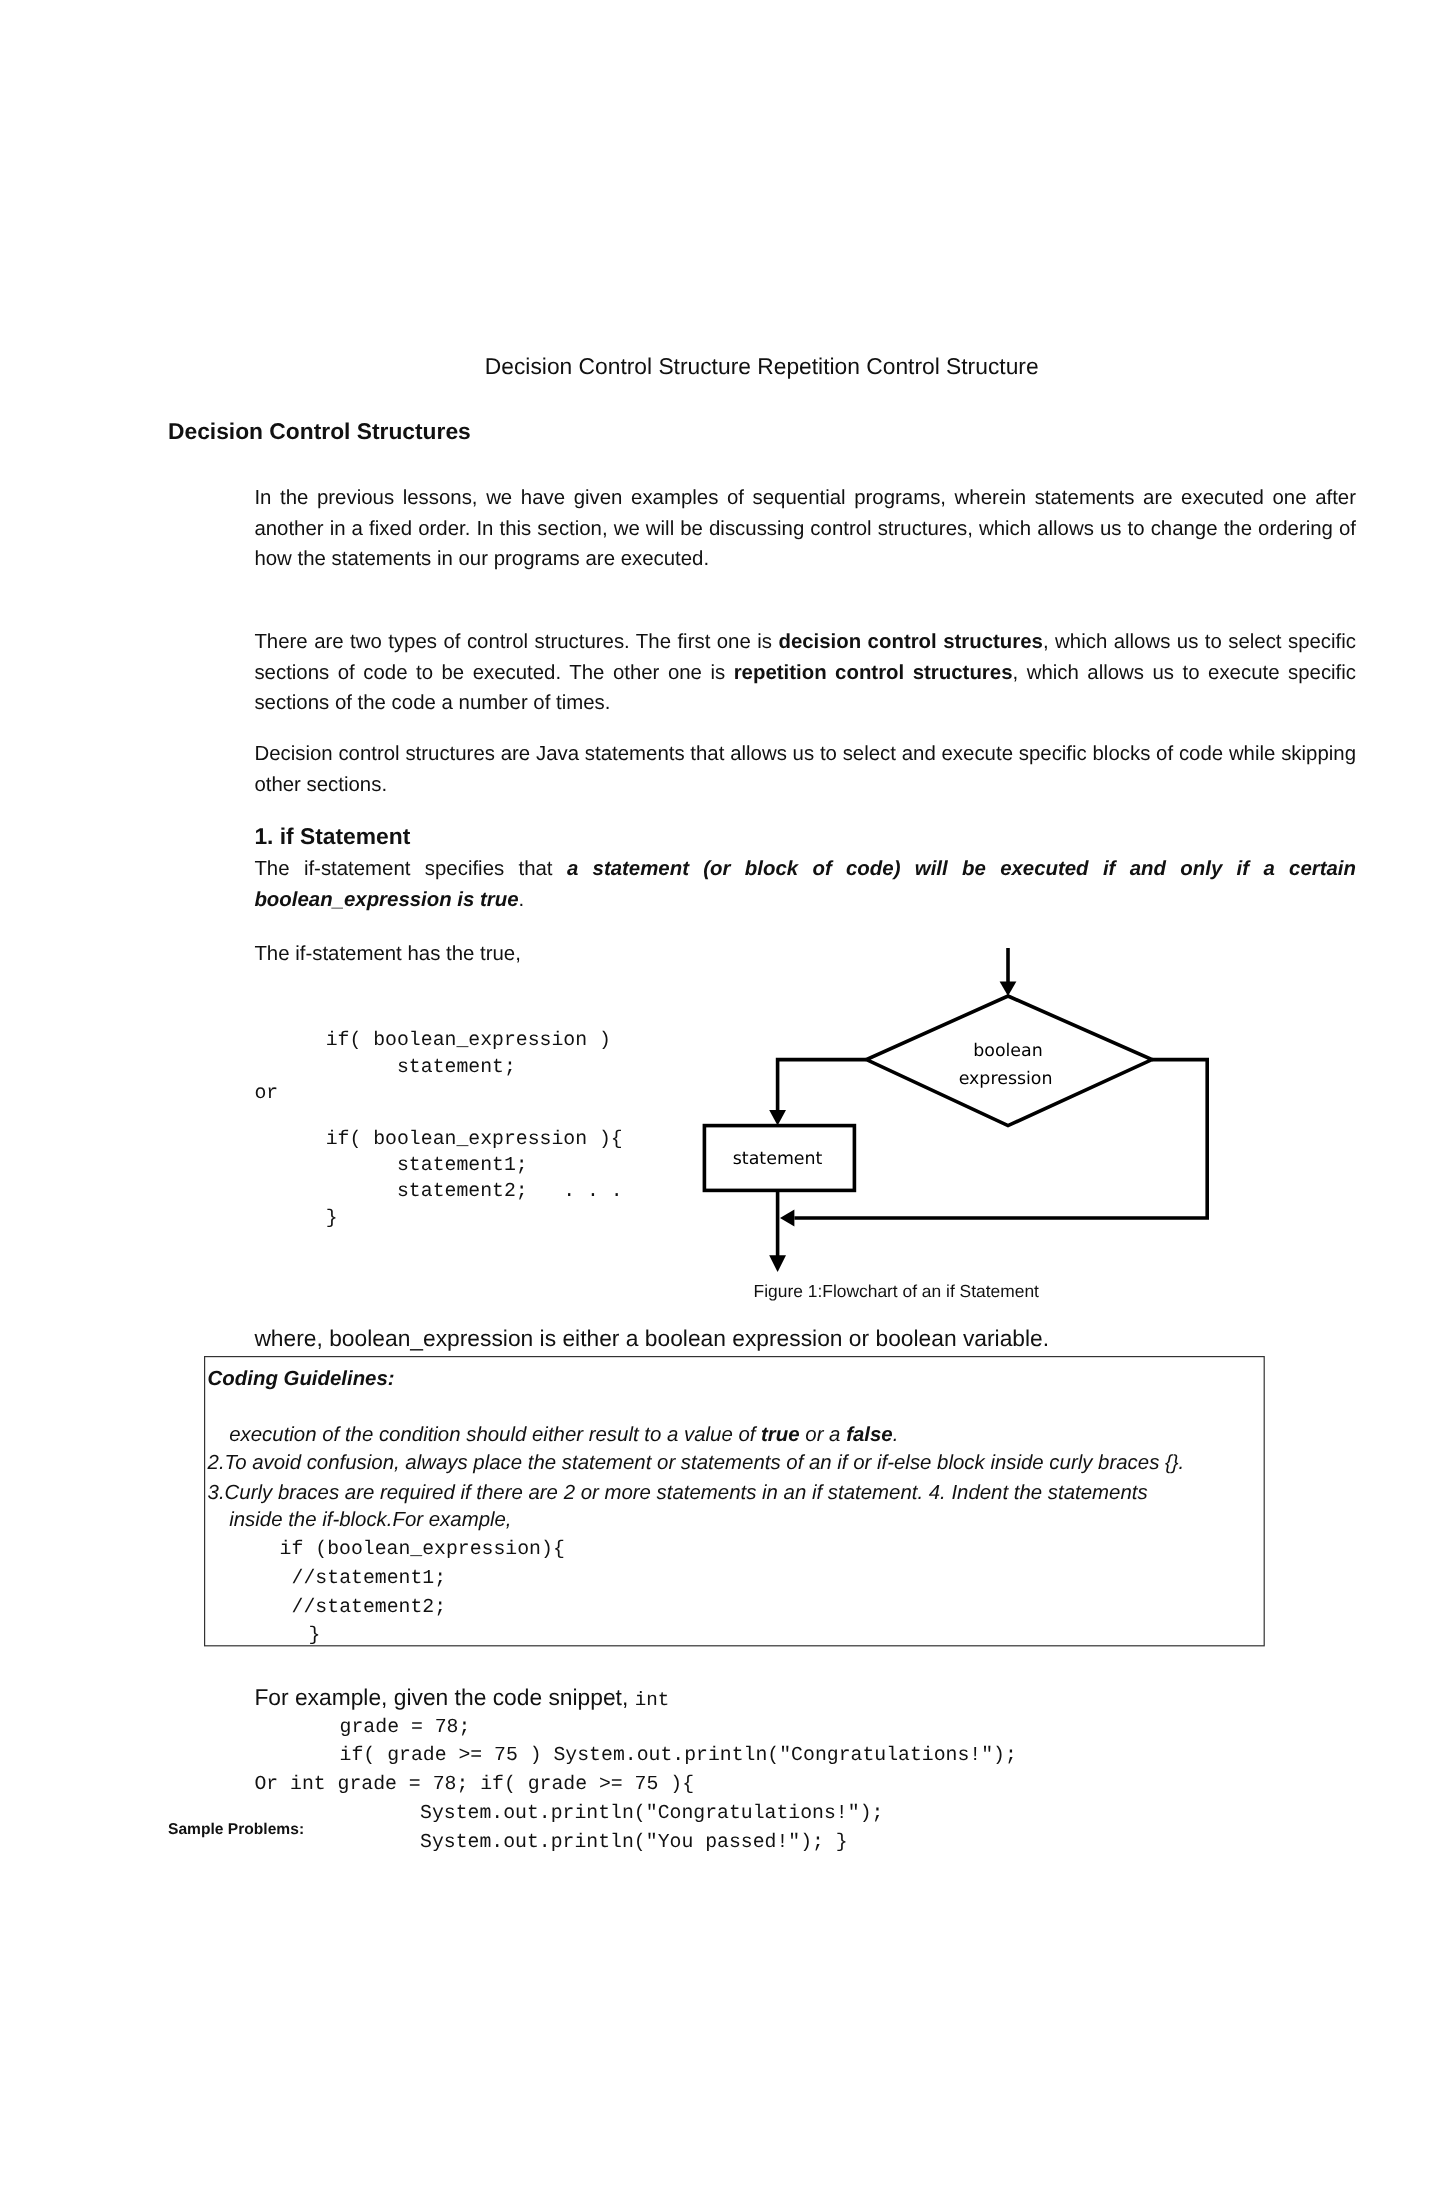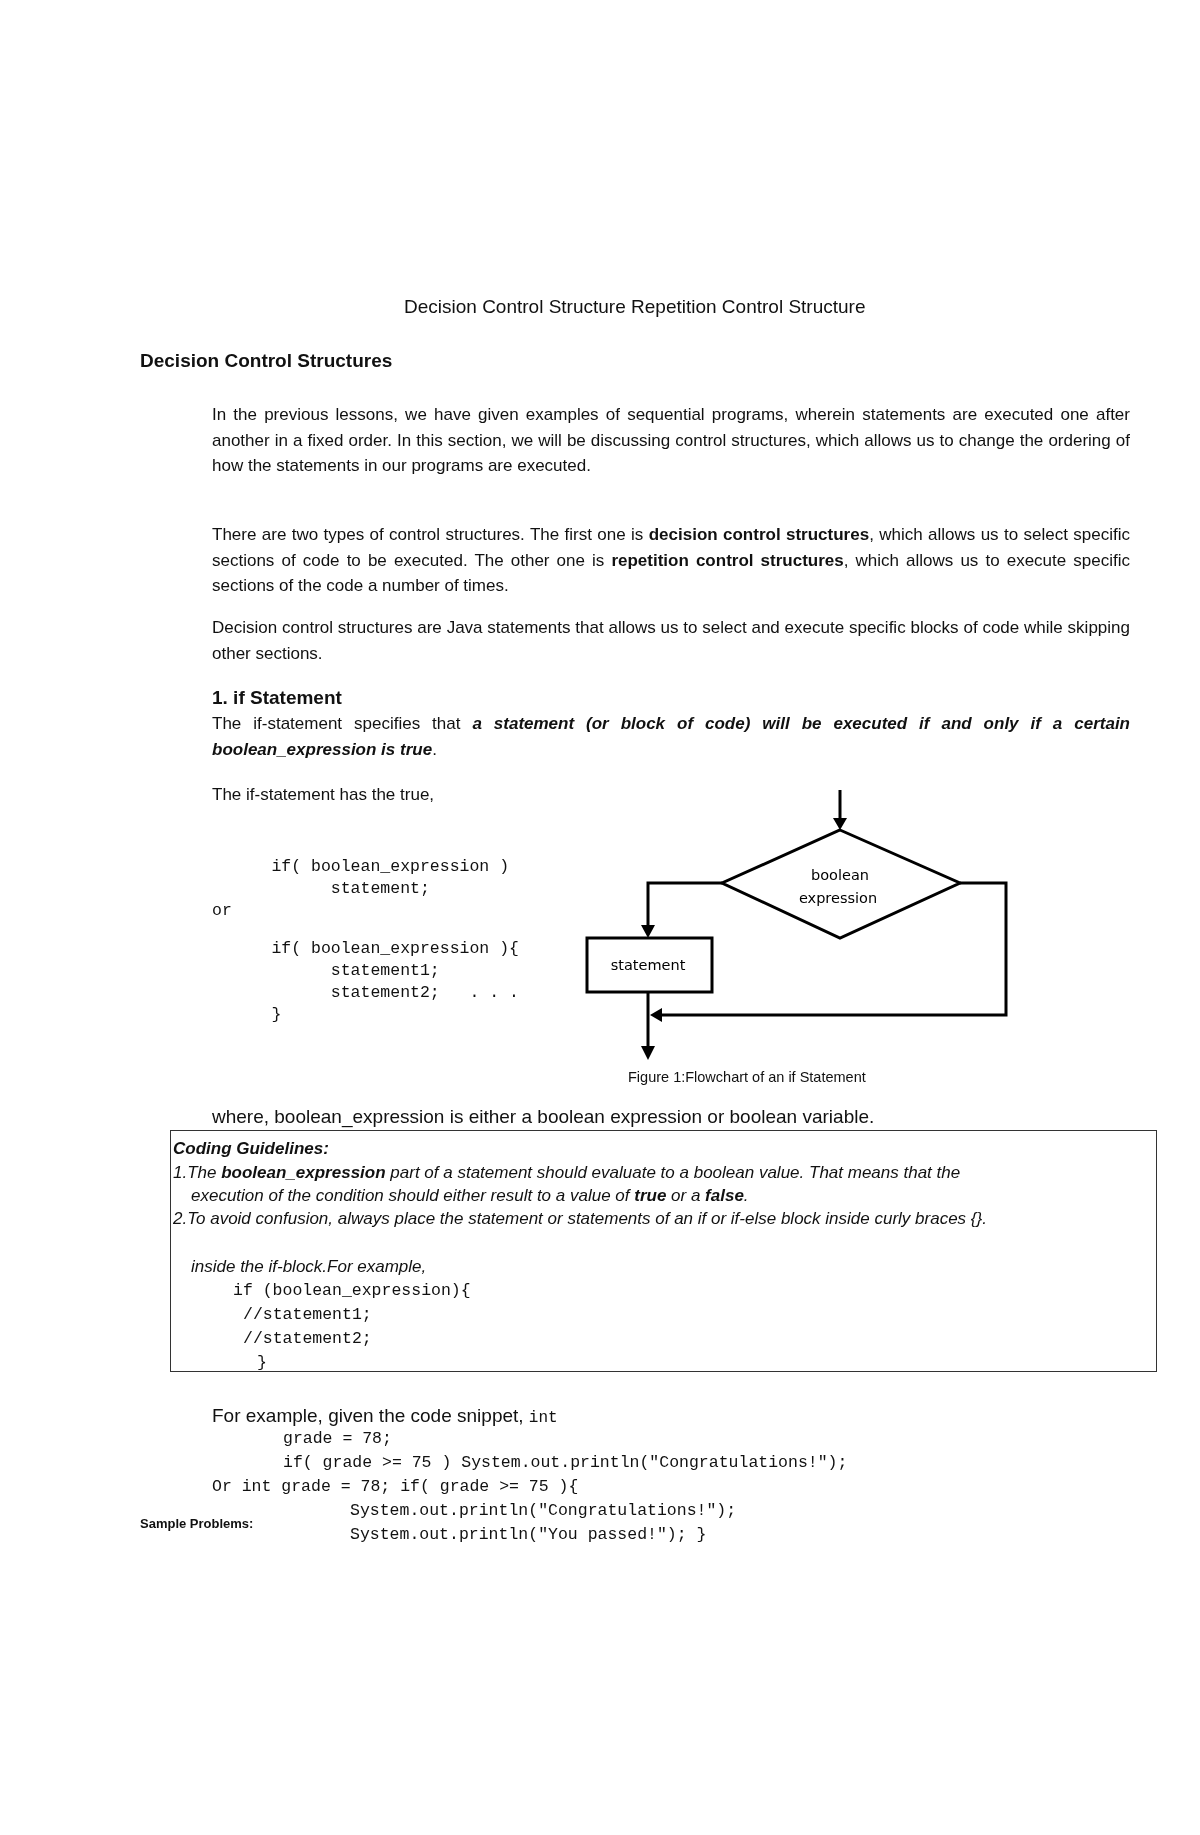--- a/index.html
+++ b/index.html
@@ -15,21 +15,21 @@
   .h2 { left: 212px; top: 687px; font-size: 19px; font-weight: bold; }
   .p4 { top: 711px; }
   .p5 { top: 782px; }
   .code { font-family: "Liberation Mono", monospace; font-size: 16.5px; white-space: pre; line-height: 22px; }
   .form-code { left: 212px; top: 856px; }
   .or-label { left: 212px; top: 901px; font-family: "Liberation Mono", monospace; font-size: 16.5px; text-align: right; }
   .form-code2 { left: 212px; top: 938px; }
   .flow { left: 560px; top: 780px; width: 480px; height: 300px; }
   .caption { left: 628px; top: 1069px; font-size: 14.5px; white-space: nowrap; }
   .where { left: 212px; top: 1106px; font-size: 19px; white-space: nowrap; }
-  .guide-box { left: 170px; top: 1130px; width: 987px; height: 242px; border: 1.5px solid #333; box-sizing: border-box; }
+  .guide-box { left: 170px; top: 1130px; width: 884px; height: 242px; border: 1.5px solid #333; box-sizing: border-box; }
   .guide { position: absolute; left: 2px; font-size: 17px; font-style: italic; white-space: nowrap; line-height: 23px; }
   .guide b { font-weight: bold; }
   .g-title { top: 6px; font-weight: bold; }
   .g1a { top: 30px; }
   .g1b { top: 53px; left: 20px; }
   .g2 { top: 76px; }
   .g3a { top: 101px; }
   .g3b { top: 124px; left: 20px; }
   .gcode { position: absolute; font-family: "Liberation Mono", monospace; font-size: 16.5px; white-space: pre; line-height: 24px; }
   .gc1 { top: 148px; left: 62px; }
@@ -101,23 +101,23 @@
     <line x1="648" y1="992" x2="648" y2="1048" stroke="#000" stroke-width="3"></line>
     <path d="M641,1046 L655,1046 L648,1060 Z" fill="#000"></path>
   </g>
 </svg>
 <div class="abs caption">Figure 1:Flowchart of an if Statement</div>
 
 <div class="abs where">where, boolean_expression is either a boolean expression or boolean variable.</div>
 
 <div class="abs guide-box">
   <div class="guide g-title">Coding Guidelines:</div>
-  <div class="guide g1a"><span>1.The </span><b>boolean_expression</b><span> part of a statement should evaluate to a boolean value. That means that the</span></div>
   <div class="guide g1b"><span>execution of the condition should either result to a value of </span><b>true</b><span> or a </span><b>false</b><span>.</span></div>
   <div class="guide g2">2.To avoid confusion, always place the statement or statements of an if or if-else block inside curly braces {}.</div>
+  <div class="guide g3a">3.Curly braces are required if there are 2 or more statements in an if statement.  4. Indent the statements</div>
   <div class="guide g3b">inside the if-block.For example,</div>
   <div class="gcode gc1">if (boolean_expression){</div>
   <div class="gcode gc2">//statement1;</div>
   <div class="gcode gc3">//statement2;</div>
   <div class="gcode gc4">}</div>
 </div>
 
 <div class="abs ex-intro"><span>For example, given the code snippet, </span><span class="mono">int</span></div>
 <div class="abs code ex1">grade = 78;</div>
 <div class="abs code ex2">if( grade &gt;= 75 ) System.out.println("Congratulations!");</div>

